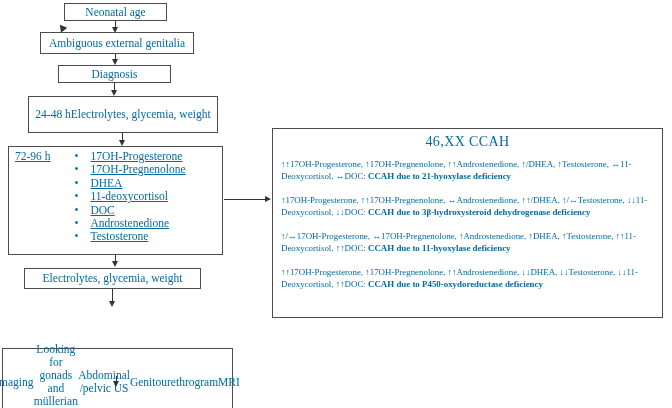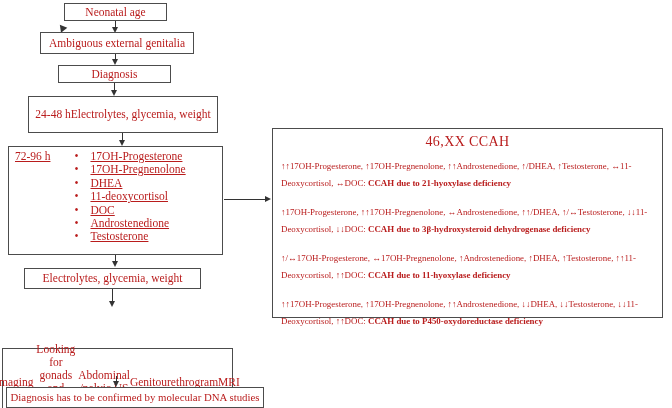--- a/index.html
+++ b/index.html
@@ -1,21 +1,21 @@
 <!DOCTYPE html>
 <html><head>
 <meta charset="utf-8">
 <style>
   html,body{margin:0;padding:0;background:#ffffff;}
   #canvas{
     position:relative;
     width:672px;height:408px;
     background:#ffffff;
     font-family:"Liberation Serif","DejaVu Serif",serif;
-    color:#b91c1c;
+    color:#0369a1;
     overflow:hidden;
   }
   .box{
     position:absolute;
     border:1px solid #4c4c4c;
     background:#ffffff;
     box-sizing:border-box;
     display:flex;align-items:center;justify-content:center;
     text-align:center;
     font-size:11.5px;
@@ -50,21 +50,21 @@
   #labs7296 li::before{content:"\2022";display:inline-block;width:16px;}
   
   #ccah{
     position:absolute;border:1px solid #4c4c4c;box-sizing:border-box;
     background:#fff;padding:4px 8px 0 8px;text-align:left;
   }
   #ccah .ccah-title{
     text-align:center;font-size:14px;letter-spacing:.4px;margin:1px 0 8px 0;
   }
   #ccah p{
-    margin:0 0 12px 0;font-size:8.9px;line-height:17px;
+    margin:0 0 12px 0;font-size:8.9px;line-height:12px;
     text-align:left;
   }
   #ccah p b{font-weight:bold;}
   .imaging-lines{line-height:13px;font-size:11.5px;}
 </style>
 </head>
 <body>
 
 <div id="canvas">
 
@@ -120,23 +120,20 @@
   <div class="box multiline imaging-lines" style="left:2px;top:308px;width:231px;height:68px;margin-top:40px;">
     <span>Imaging</span>
     <span>Looking for gonads and müllerian structures</span>
     <span>Abdominal /pelvic US</span>
     <span>Genitourethrogram</span>
     <span>MRI</span>
   </div>
 
   <div class="arrow-v" style="left:116px;top:376px;height:5px;"></div>
 
-  <div class="box" style="left:6px;top:387px;width:258px;height:21px;font-size:10.8px;">
-    <span>Diagnosis has to be confirmed by molecular DNA studies</span>
-  </div>
 
   <div id="ccah" style="left:272px;top:128px;width:391px;height:190px;">
     <div class="ccah-title">46,XX CCAH</div>
     <p>
       <span>↑↑17OH-Progesterone, ↑17OH-Pregnenolone, ↑↑Androstenedione, ↑/DHEA, ↑Testosterone, ↔11-Deoxycortisol, ↔DOC: </span><b>CCAH due to 21-hyoxylase deficiency</b>
     </p>
     <p>
       <span>↑17OH-Progesterone, ↑↑17OH-Pregnenolone, ↔Androstenedione, ↑↑/DHEA, ↑/↔Testosterone, ↓↓11-Deoxycortisol, ↓↓DOC: </span><b>CCAH due to 3β-hydroxysteroid dehydrogenase deficiency</b>
     </p>
     <p>

